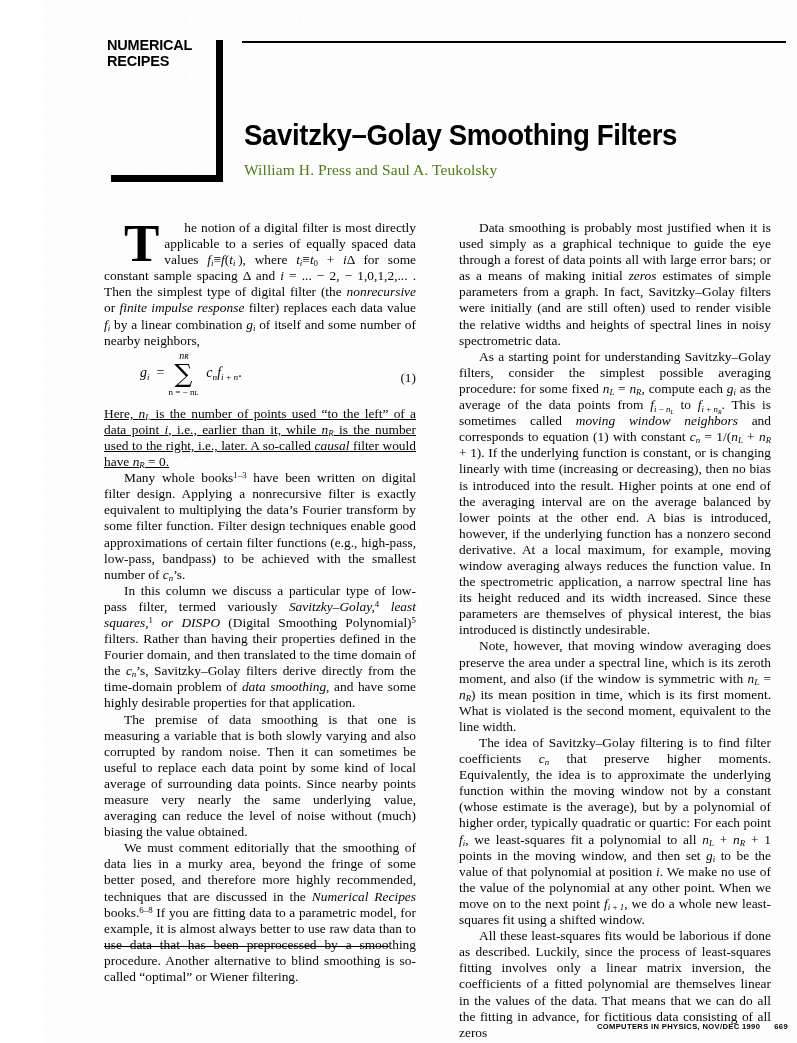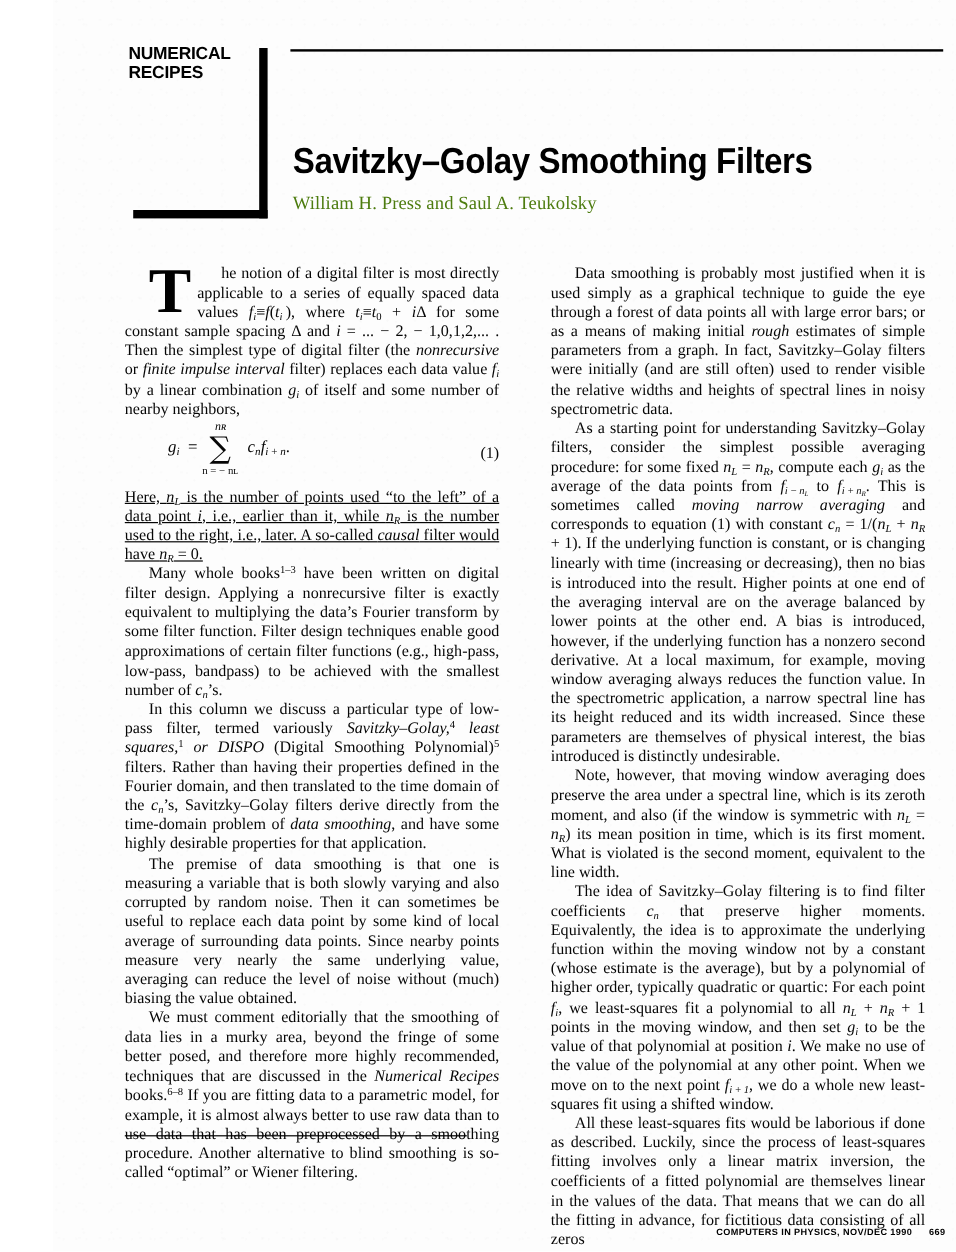--- a/index.html
+++ b/index.html
@@ -258,21 +258,21 @@
 
   <h1 class="article-title">Savitzky–Golay Smoothing Filters</h1>
   <div class="byline">William H. Press and Saul A. Teukolsky</div>
 
   <div class="col col-left">
 
     <p class="dropcap-para"><span class="dropcap">T</span>he
       notion of a digital filter is most directly applicable to a series of equally spaced data values <i>f</i><sub>i</sub>≡<i>f</i>(<i>t</i><sub>i</sub> ),
       where <i>t</i><sub>i</sub>≡<i>t</i><sub class="up">0</sub> + <i>i</i>Δ for some constant sample spacing
       Δ and <i>i</i> = ... − 2, − 1,0,1,2,... . Then the simplest type of digital filter (the <i>nonrecursive</i>
-      or <i>finite impulse interval</i> filter) replaces each data value <i>f</i><sub>i</sub> by a linear combination
+      or <i>finite impulse response</i> filter) replaces each data value <i>f</i><sub>i</sub> by a linear combination
       <i>g</i><sub>i</sub> of itself and some number of nearby neighbors,</p>
 
     <div class="equation">
       <span class="eq-body">
         <i>g</i><sub>i</sub>&nbsp;&nbsp;=<span class="bigsigma">∑<span class="sig-top">nʀ</span><span class="sig-bot">n = − nʟ</span></span><i>c</i><sub>n</sub><i>f</i><sub>i + n</sub>.
       </span>
       <span class="eq-num">(1)</span>
     </div>
 
     <p class="nofirst">Here, <i>n</i><sub>L</sub> is the number of
@@ -302,29 +302,29 @@
       that are discussed in the <i>Numerical Recipes</i> books.<sup>6–8</sup> If you are fitting data to a
       parametric model, for example, it is almost always better to use raw data than to use data that has been
       preprocessed by a smoothing procedure. Another alternative to blind smoothing is so-called “optimal” or
       Wiener filtering.</p>
   </div>
 
   <div class="col col-right">
 
     <p>Data smoothing is probably most justified
       when it is used simply as a graphical technique to guide the eye through a forest of data points all with large
-      error bars; or as a means of making initial <i>rough</i> estimates of simple parameters from a graph. In fact,
+      error bars; or as a means of making initial <i>zeros</i> estimates of simple parameters from a graph. In fact,
       Savitzky–Golay filters were initially (and are still often) used to render visible the relative widths and
       heights of spectral lines in noisy spectrometric data.</p>
 
     <p>As a starting point for understanding
       Savitzky–Golay filters, consider the simplest possible averaging procedure: for some fixed
       <i>n</i><sub>L</sub> = <i>n</i><sub>R</sub>, compute each <i>g</i><sub>i</sub> as the average of the data points
       from <i>f</i><sub>i − n<sub>L</sub></sub> to <i>f</i><sub>i + n<sub>R</sub></sub>.
-      This is sometimes called <i>moving narrow averaging</i> and corresponds to equation (1) with constant
+      This is sometimes called <i>moving window neighbors</i> and corresponds to equation (1) with constant
       <i>c</i><sub>n</sub> = 1/(<i>n</i><sub>L</sub> + <i>n</i><sub>R</sub> + 1). If the underlying function is constant,
       or is changing linearly with time (increasing or decreasing), then no bias is introduced into the result. Higher
       points at one end of the averaging interval are on the average balanced by lower points at the other end. A bias is
       introduced, however, if the underlying function has a nonzero second derivative. At a local maximum, for example,
       moving window averaging always reduces the function value. In the spectrometric application, a narrow spectral line
       has its height reduced and its width increased. Since these parameters are themselves of physical interest, the
       bias introduced is distinctly undesirable.</p>
 
     <p>Note, however, that moving window averaging does
       preserve the area under a spectral line, which is its zeroth moment, and also (if the window is symmetric with

